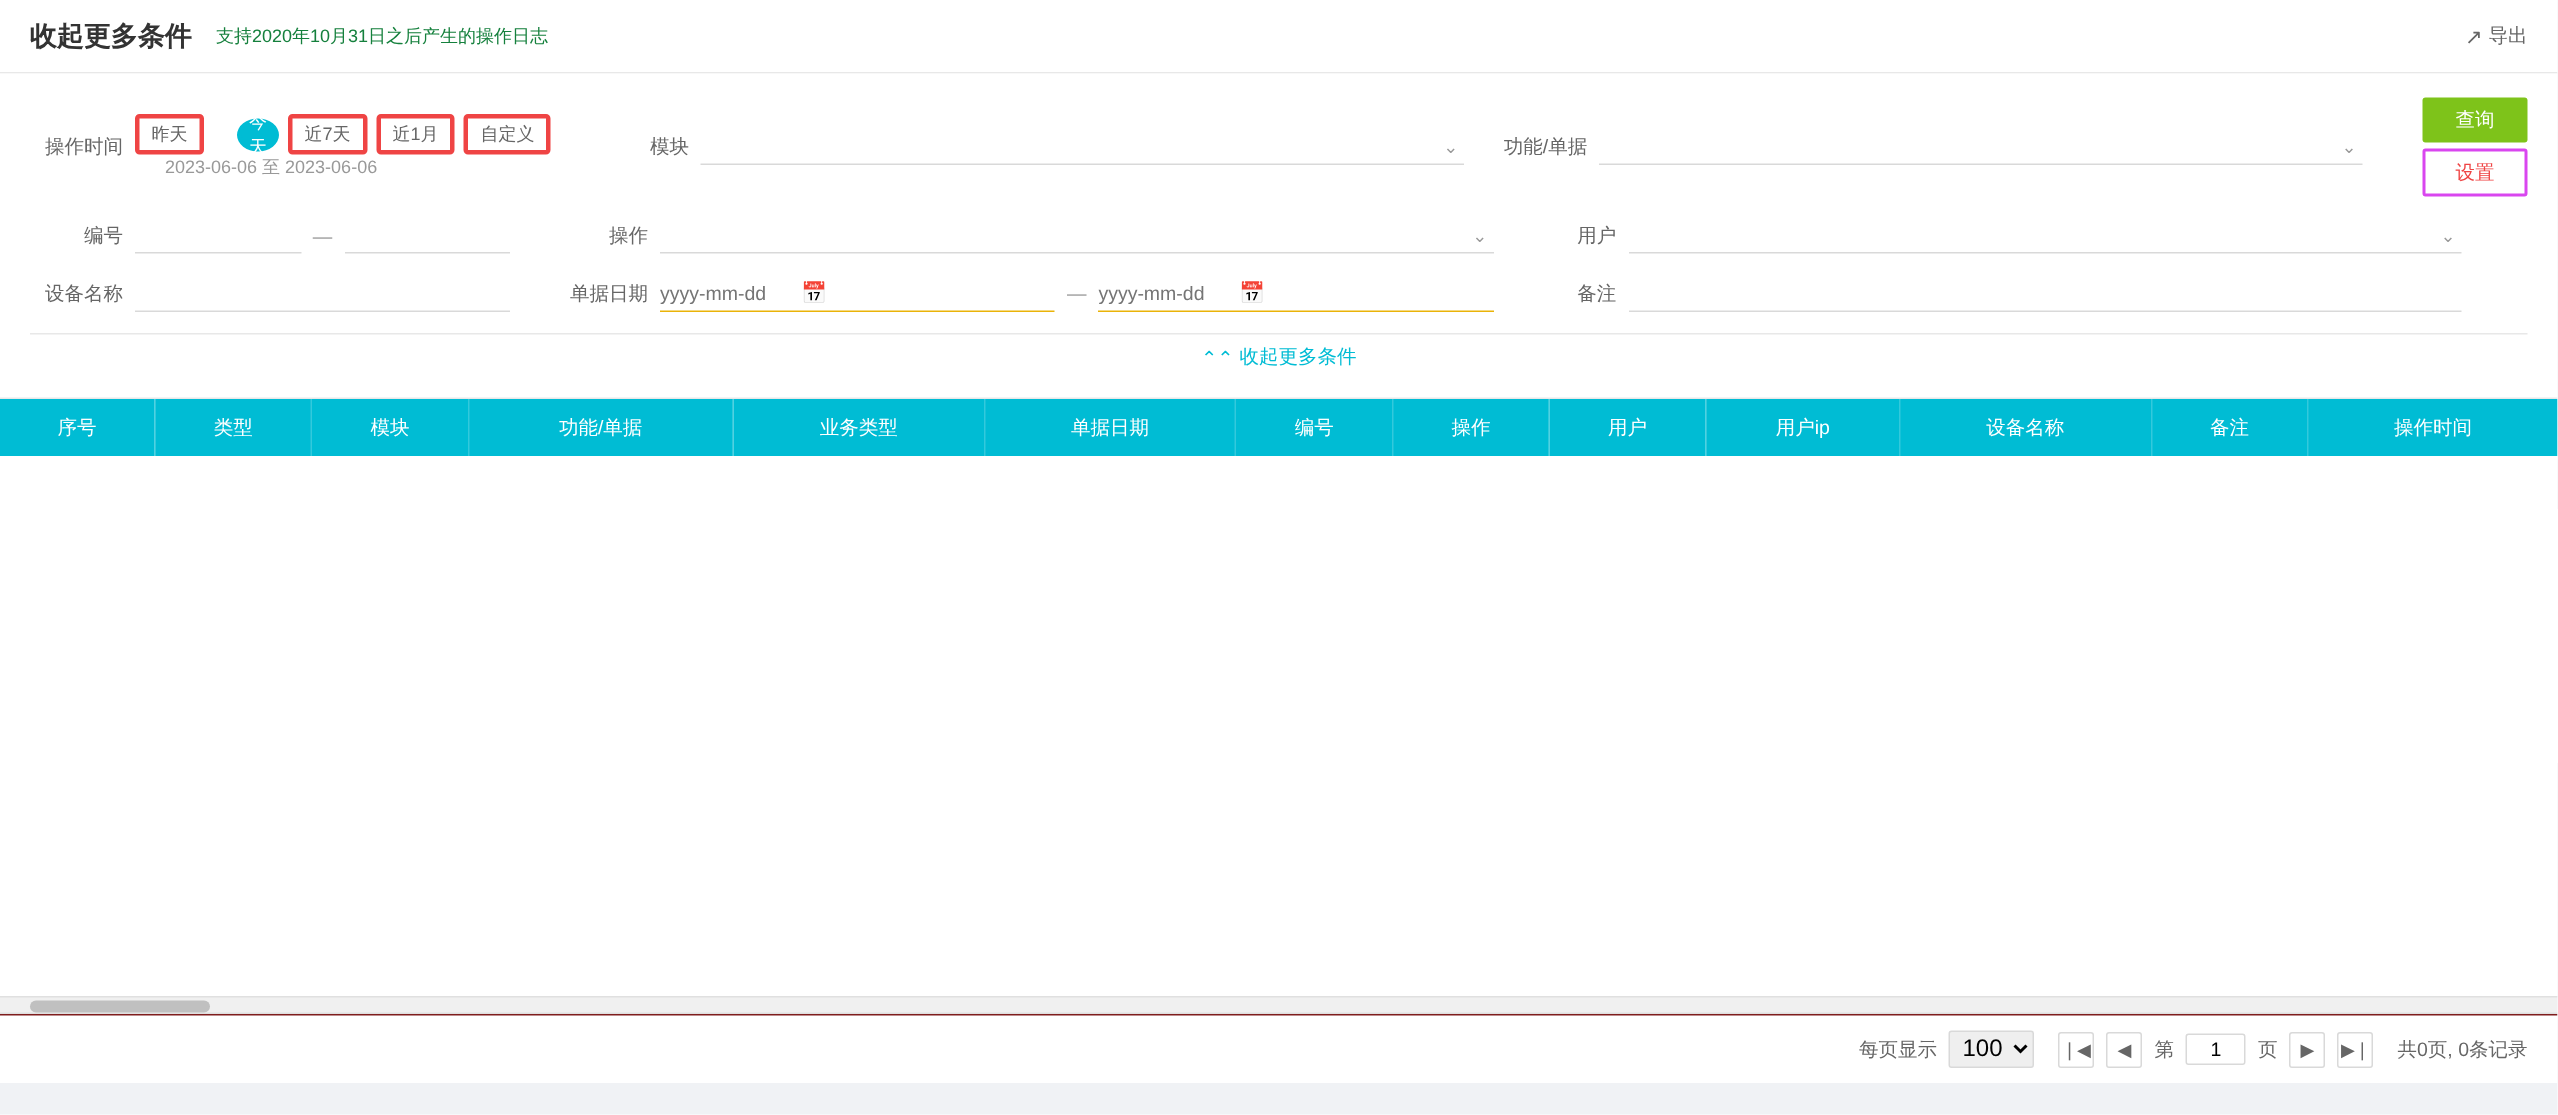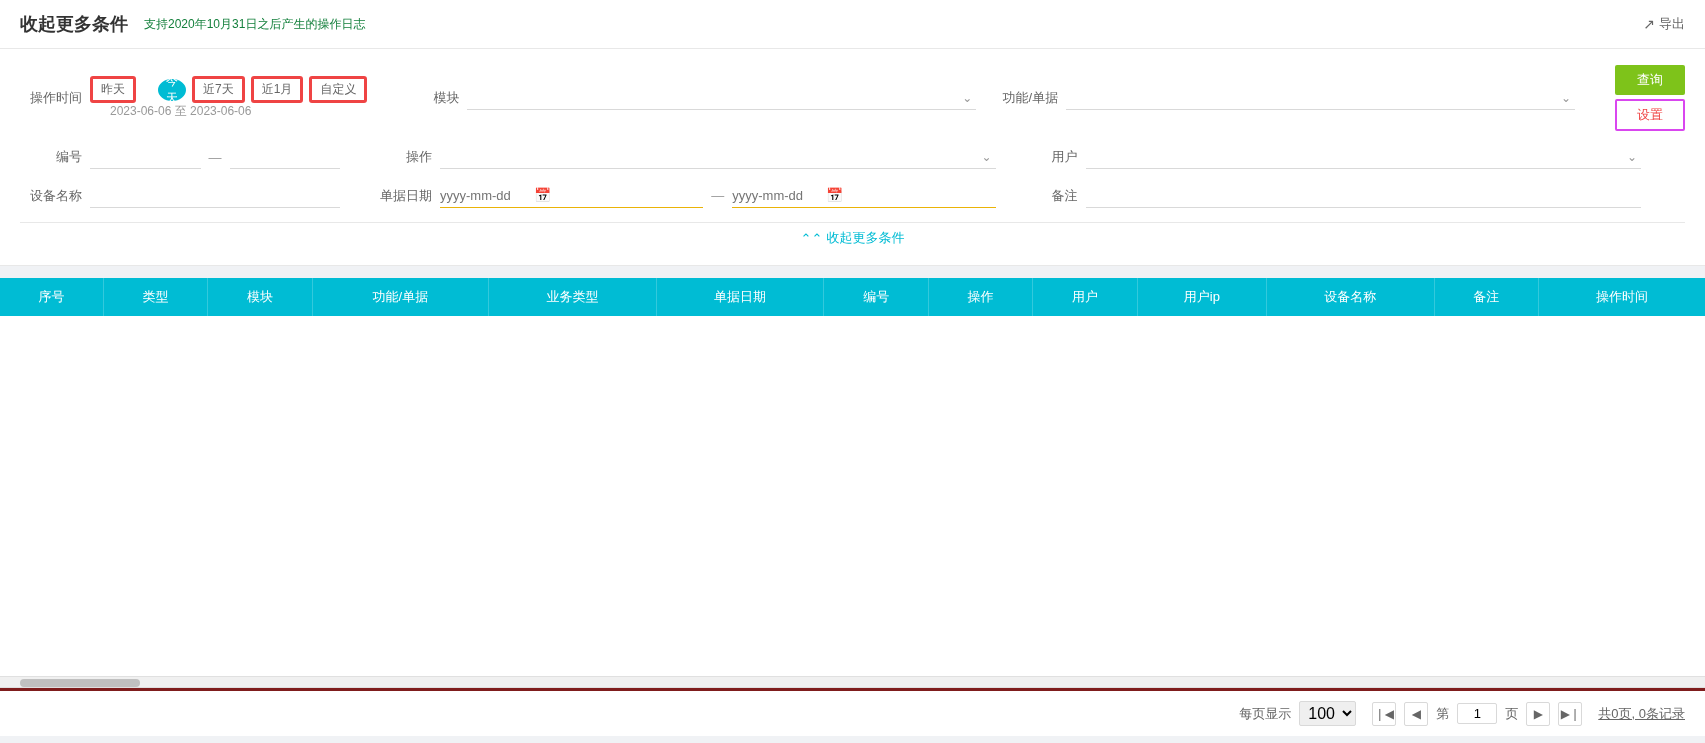--- a/index.html
+++ b/index.html
@@ -178,21 +178,21 @@
       gap: 4px;
       color: #00bcd4;
       cursor: pointer;
       font-size: 13px;
       background: none;
       border: none;
     }
 
     .table-container {
       background: #fff;
-      margin-top: 12px;
+      margin-top: 0;
     }
     table {
       width: 100%;
       border-collapse: collapse;
     }
     thead tr {
       background: #00bcd4;
     }
     thead th {
       color: #fff;
@@ -232,21 +232,21 @@
 
     .pagination-bar {
       background: #fff;
       padding: 10px 20px;
       display: flex;
       align-items: center;
       justify-content: flex-end;
       gap: 8px;
       font-size: 13px;
       color: #666;
-      border-top: 3px solid #7f1d1d;
+      border-top: 1px solid #7f1d1d;
     }
     .pagination-label { color: #666; }
     .page-size-select {
       border: 1px solid #d9d9d9;
       border-radius: 2px;
       padding: 2px 4px;
       font-size: 16px;
       cursor: pointer;
     }
     .page-btn {
@@ -264,21 +264,21 @@
     }
     .page-btn:disabled { color: #ccc; cursor: default; }
     .page-input {
       border: 1px solid #d9d9d9;
       border-radius: 2px;
       width: 40px;
       text-align: center;
       padding: 2px 4px;
       font-size: 13px;
     }
-    .total-info { color: #666; margin-left: 8px; text-decoration: underline; }
+    .total-info { color: #666; margin-left: 8px; }
 
     .filter-row-wrapper {
       display: flex;
       align-items: center;
       width: 100%;
       margin-bottom: 14px;
     }
     .filter-col {
       display: flex;
       align-items: center;

